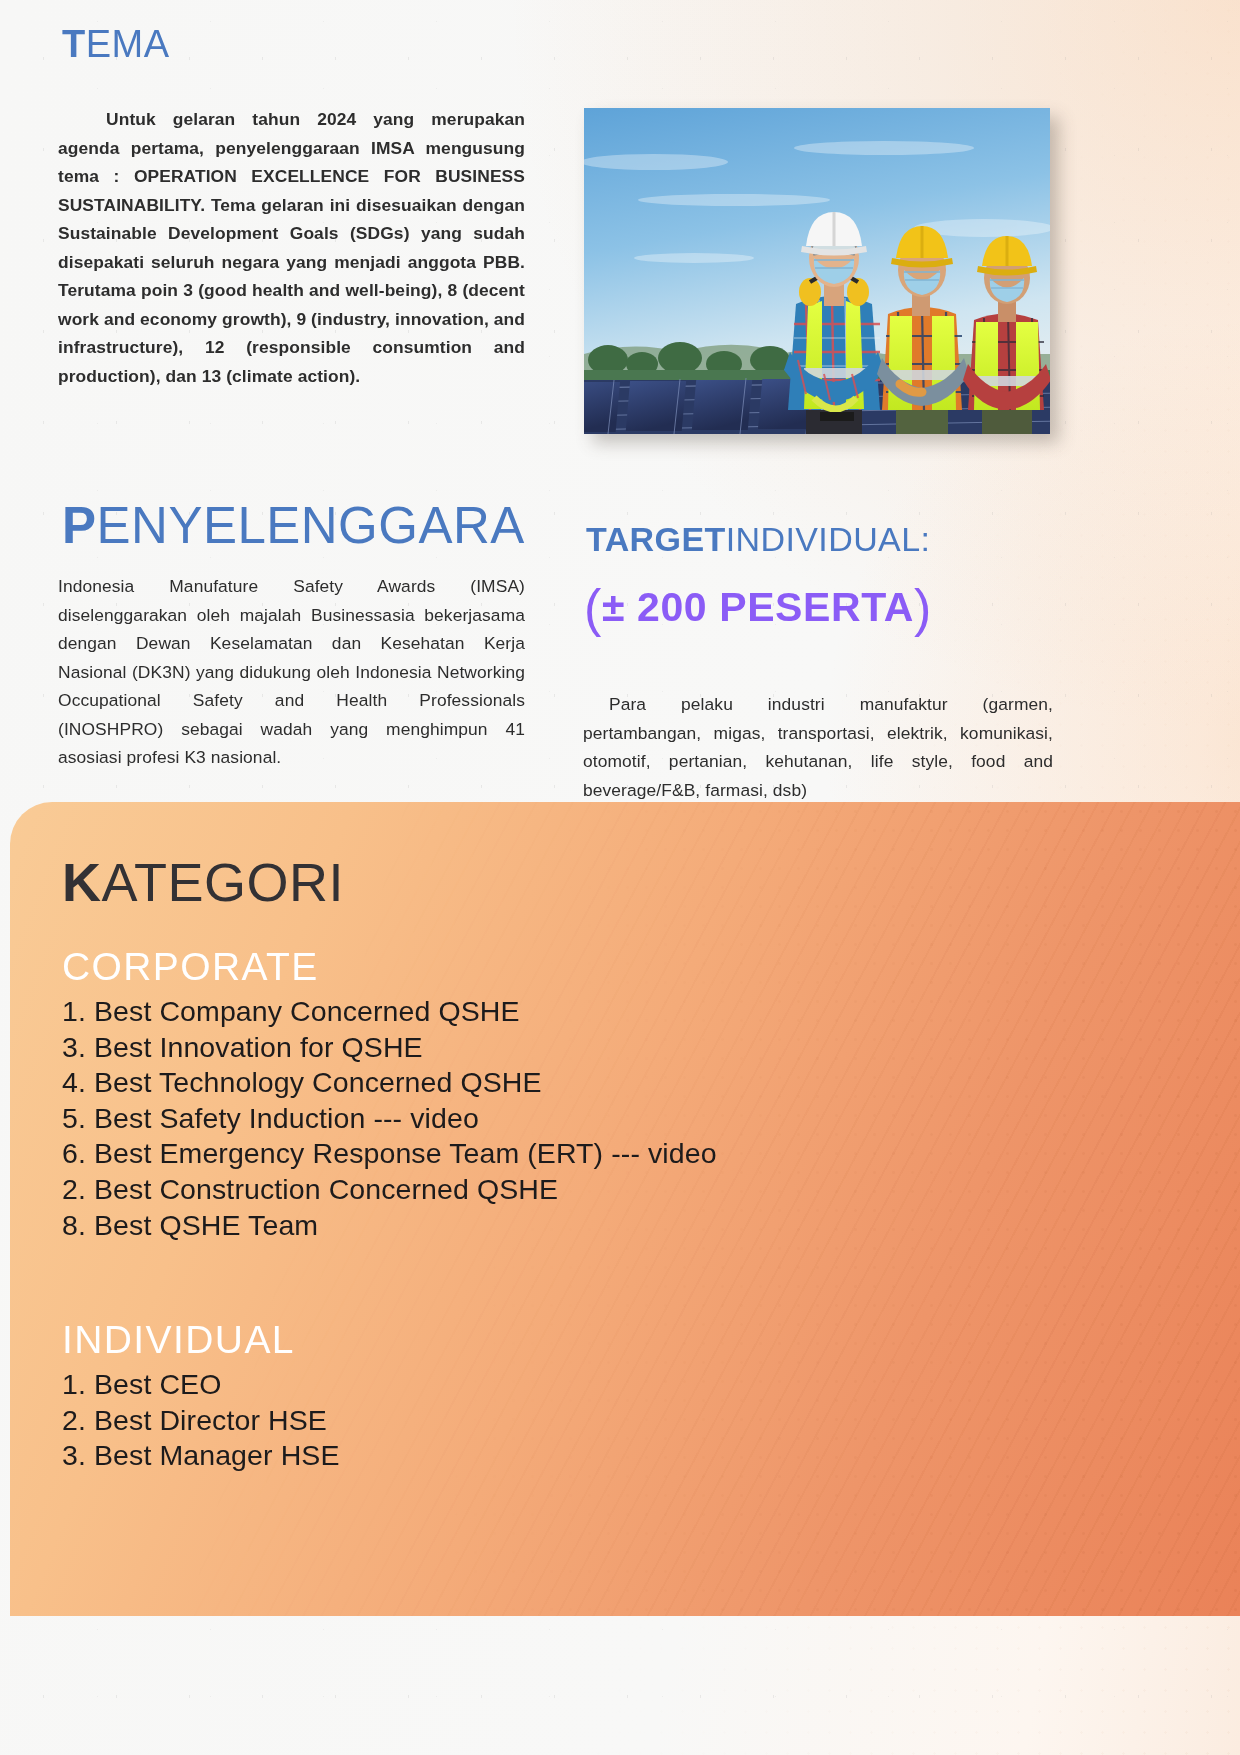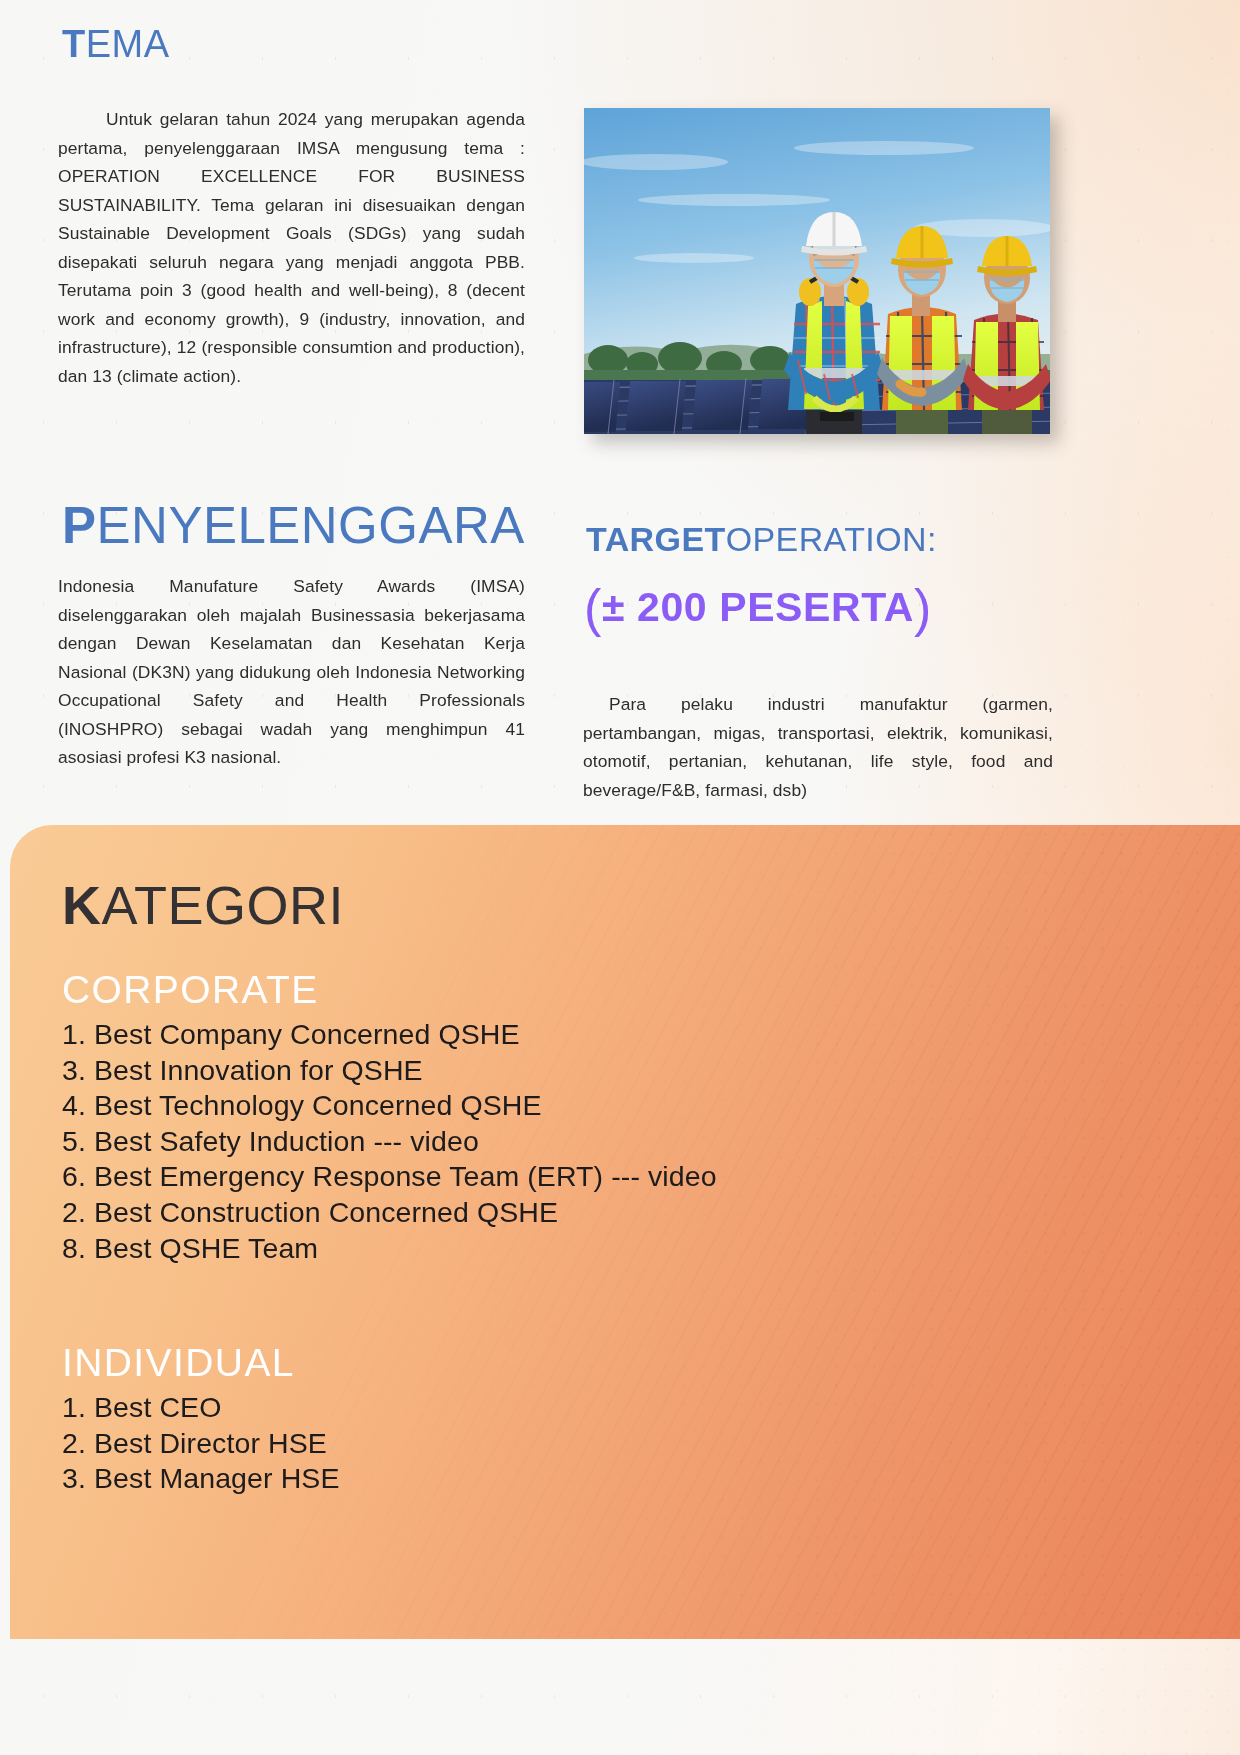--- a/index.html
+++ b/index.html
@@ -62,20 +62,21 @@
   }
   #tema-body{
     position:absolute; left:58px; top:105px;
     width:467px;
     font-size:17.4px;
     line-height:28.5px;
     color:#2d2d2d;
     text-align:justify;
     text-indent:48px;
     letter-spacing:.1px;
+    font-weight:bold;
   }
 
   
   #tema-photo{
     position:absolute; left:584px; top:108px;
     width:466px; height:326px;
     box-shadow:9px 9px 16px rgba(80,70,60,.30);
     overflow:hidden;
     background:#7fb4dd;
   }
@@ -124,21 +125,21 @@
     color:#2d2d2d;
     text-align:justify;
     text-indent:26px;
     letter-spacing:.1px;
     margin-top:40px;
   }
 
   
   #kategori-panel{
     position:absolute;
-    left:10px; top:825px;
+    left:10px; top:802px;
     width:1230px; height:814px;
     border-top-left-radius:42px;
     background:
       linear-gradient(112deg,
         #f9cb96 0%,
         #f8c08a 22%,
         #f4ab79 48%,
         #ee9569 72%,
         #ea8258 100%);
     overflow:hidden;
@@ -382,21 +383,21 @@
       </svg>
     </div>
   </section>
 
   <section>
     <h2 class="sec-head" id="penyelenggara-heading"><span class="cap">P</span><span class="rest">ENYELENGGARA</span></h2>
     <p id="penyelenggara-body">Indonesia Manufature Safety Awards (IMSA) diselenggarakan oleh majalah Businessasia bekerjasama dengan Dewan Keselamatan dan Kesehatan Kerja Nasional (DK3N) yang didukung oleh Indonesia Networking Occupational Safety and Health Professionals (INOSHPRO) sebagai wadah yang menghimpun 41 asosiasi profesi K3 nasional.</p>
   </section>
 
   <section>
-    <h2 id="target-heading"><span class="cap">TARGET</span><span class="rest">OPERATION:</span></h2>
+    <h2 id="target-heading"><span class="cap">TARGET</span><span class="rest">INDIVIDUAL:</span></h2>
     <div id="target-count"><span class="paren">(</span><span class="num">± 200 PESERTA</span><span class="paren">)</span></div>
     <p id="target-body">Para pelaku industri manufaktur (garmen, pertambangan, migas,   transportasi, elektrik, komunikasi, otomotif, pertanian, kehutanan, life style, food and beverage/F&amp;B, farmasi, dsb)</p>
   </section>
 
   <section id="kategori-panel">
     <div class="panel-inner">
 
       <h2 id="kategori-heading"><span class="cap">K</span><span class="rest">ATEGORI</span></h2>
 
       <h3 class="group-title" id="corporate-title">CORPORATE</h3>

